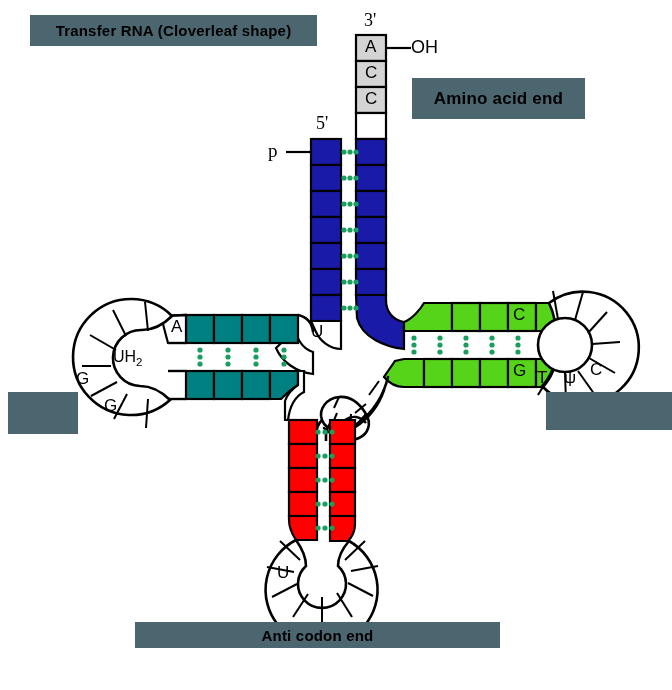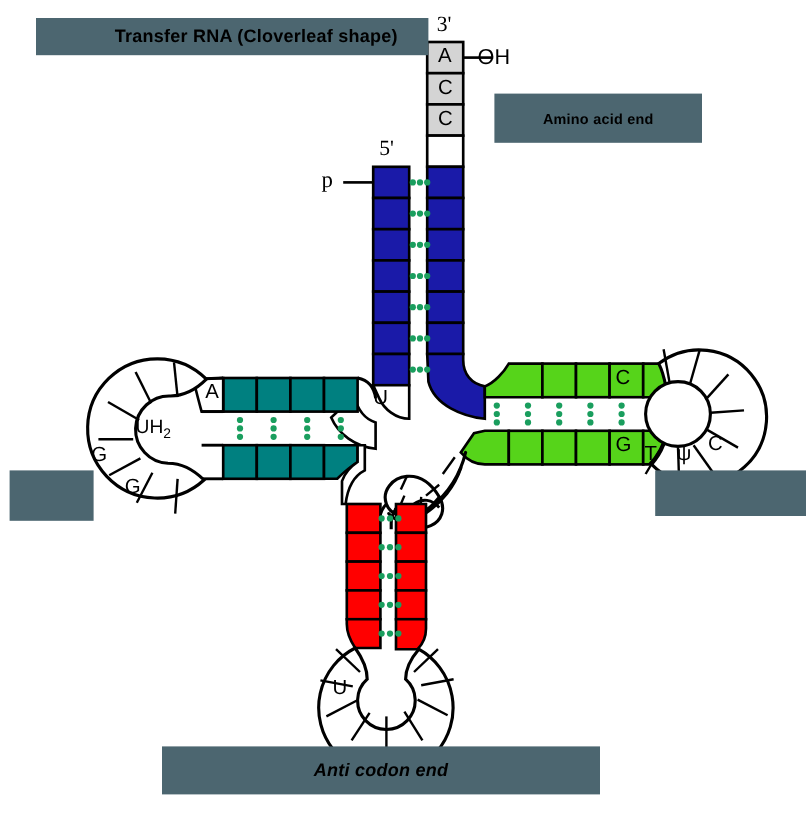--- a/index.html
+++ b/index.html
@@ -33,32 +33,30 @@
     font-weight: bold;
     display: flex;
     align-items: center;
     justify-content: center;
     letter-spacing: 0.2px;
   }
   #banner-title {
     left: 30px; top: 15px;
     width: 287px; height: 31px;
     font-size: 15px;
-    padding-left: 40px;
   }
   #banner-amino {
     left: 412px; top: 78px;
     width: 173px; height: 41px;
-    font-size: 12px;
+    font-size: 17px;
   }
   #banner-anticodon {
     left: 135px; top: 622px;
-    width: 365px; height: 40px;
+    width: 365px; height: 26px;
     font-size: 15px;
-    font-style: italic;
   }
   #banner-left {
     left: 8px; top: 392px;
     width: 70px; height: 42px;
   }
   #banner-right {
     left: 546px; top: 392px;
     width: 126px; height: 38px;
   }
   .txt {
@@ -339,21 +337,21 @@
 
   </svg>
 
   <div class="banner" id="banner-title">Transfer RNA (Cloverleaf shape)</div>
   <div class="banner" id="banner-amino">Amino acid end</div>
   <div class="banner" id="banner-anticodon">Anti codon end</div>
   <div class="banner" id="banner-left"></div>
   <div class="banner" id="banner-right"></div>
 
   <div class="txt serif" style="left:364px; top:10px; font-size:18px;">3'</div>
-  <div class="txt" style="left:398px; top:37px; font-size:18px;text-align:right;">OH</div>
+  <div class="txt" style="left:411px; top:37px; font-size:18px;text-align:right;">OH</div>
   <div class="txt serif" style="left:316px; top:113px; font-size:18px;">5'</div>
   <div class="txt serif" style="left:268px; top:140px; font-size:19px;">p</div>
 
   <div class="txt" style="left:365px; top:37px; font-size:17px;">A</div>
   <div class="txt" style="left:365px; top:63px; font-size:17px;">C</div>
   <div class="txt" style="left:365px; top:89px; font-size:17px;">C</div>
 
   <div class="txt" style="left:311px; top:322px; font-size:17px;">U</div>
 
   <div class="txt" style="left:171px; top:317px; font-size:17px;">A</div>

